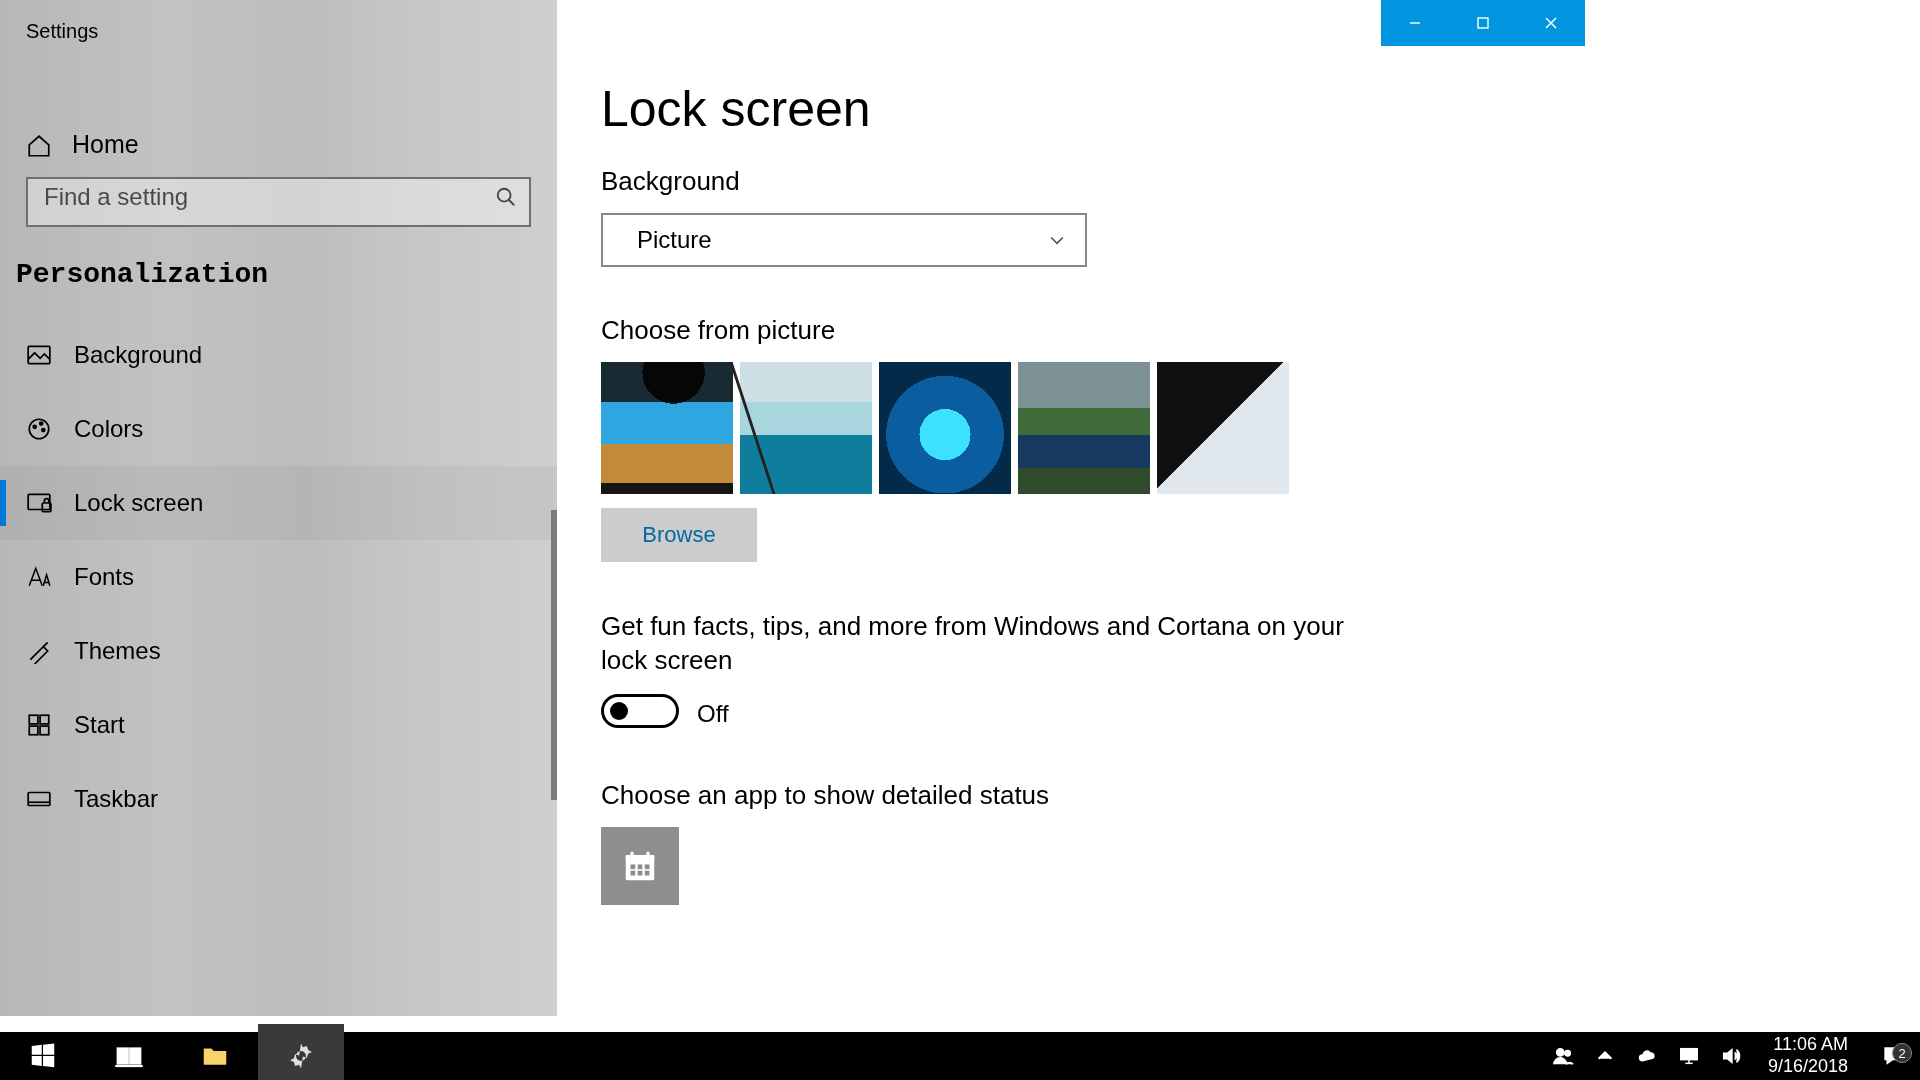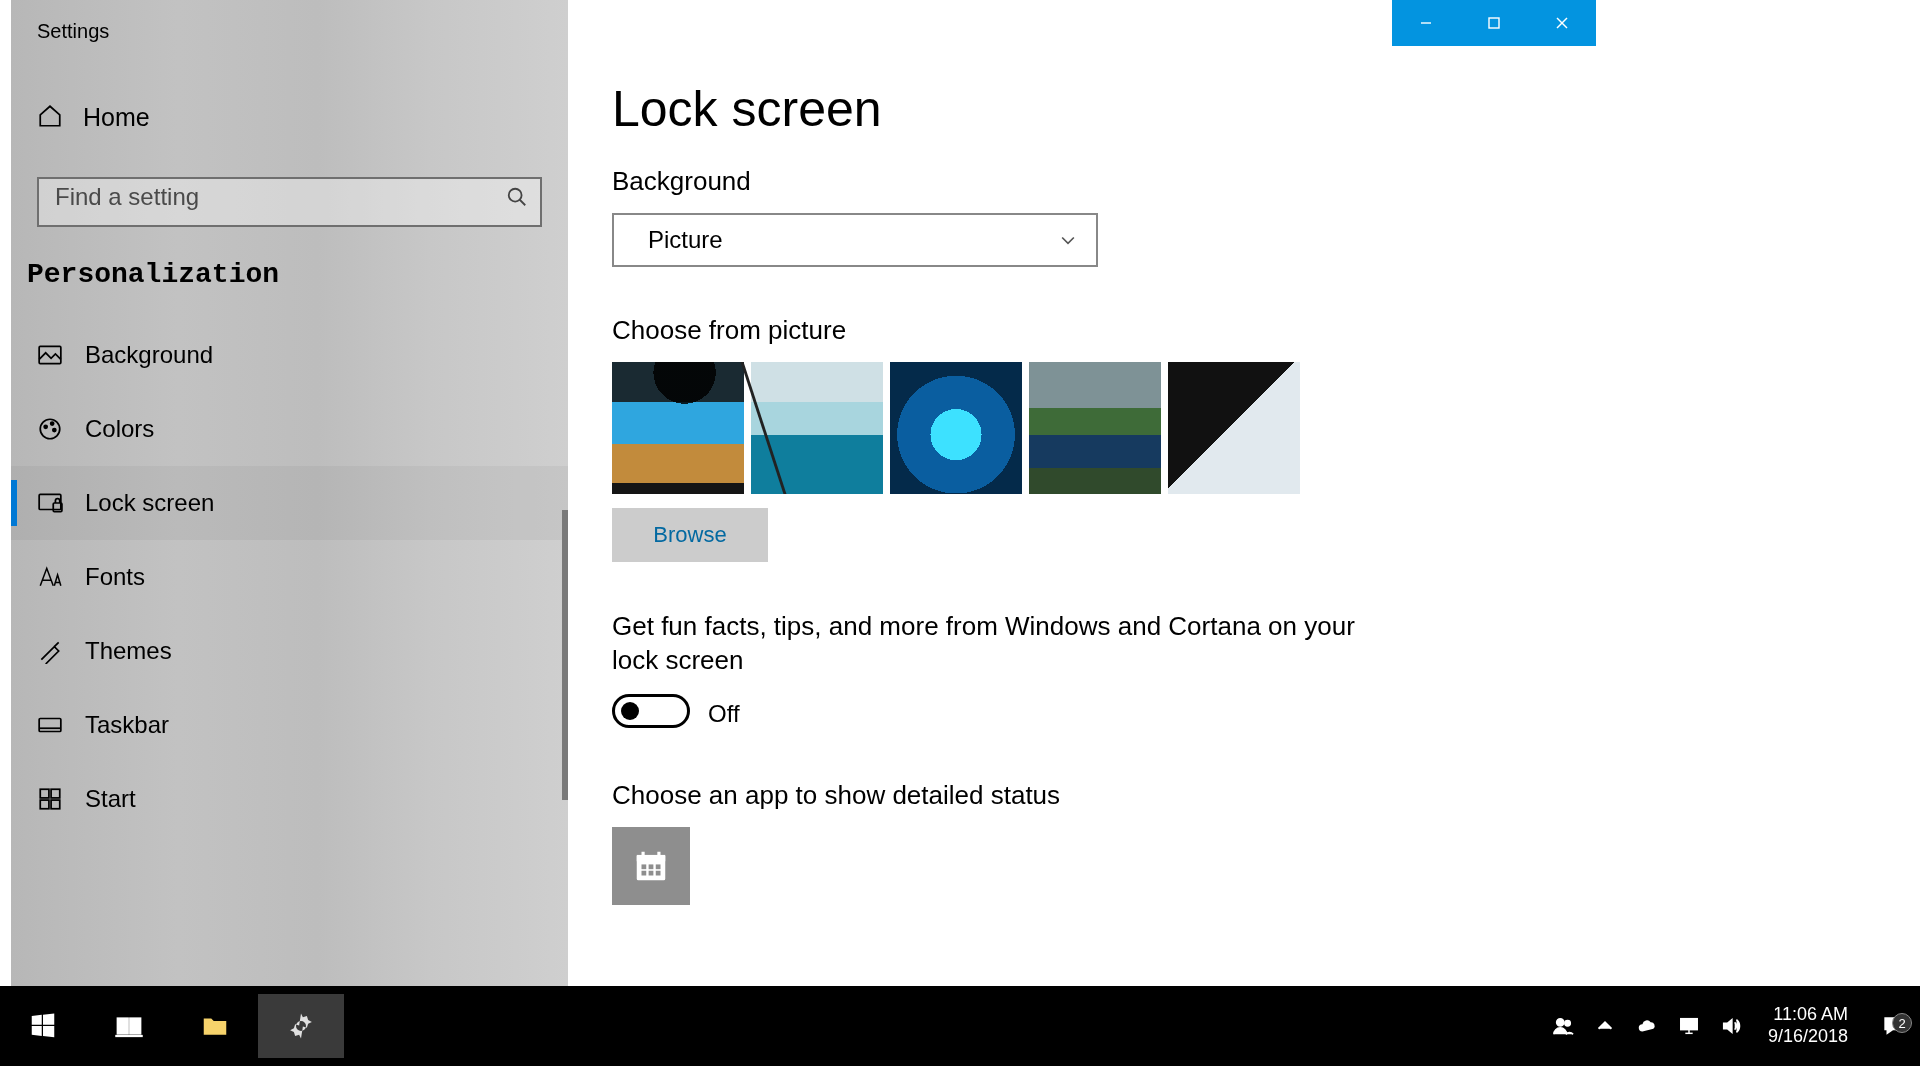--- a/index.html
+++ b/index.html
@@ -4,41 +4,40 @@
   <style>
     * { margin: 0; padding: 0; box-sizing: border-box; font-family: "Segoe UI", sans-serif; }
     html, body { width: 1920px; height: 1080px; overflow: hidden; background: #fff; }
 
     .window {
       position: relative;
       width: 1585px;
       height: 1016px;
       display: flex;
       background: #fff;
-      margin-left: 11px;
     }
 
     
     .sidebar {
       width: 557px;
       height: 100%;
       background: linear-gradient(to right, #b7b7b7 0%, #c2c2c2 30%, #bdbdbd 55%, #c7c7c7 75%, #cfcfcf 100%);
       padding-top: 20px;
       position: relative;
     }
     .sidebar-title {
       font-size: 20px;
       font-weight: 400;
       color: #000;
       padding-left: 26px;
       margin-bottom: 60px;
     }
     .sidebar-home {
       display: flex;
-      align-items: flex-start;
+      align-items: flex-end;
       height: 56px;
       padding-left: 26px;
       color: #000;
       gap: 20px;
       margin-bottom: 18px;
       cursor: pointer;
     }
     .sidebar-home svg { width: 26px; height: 26px; }
     .sidebar-home span { font-size: 25px; }
 
@@ -206,22 +205,22 @@
       align-items: center;
       justify-content: center;
       background: #0394e0;
       cursor: pointer;
     }
     .winctrl svg { stroke: #fff; stroke-width: 1.4; fill: none; }
 
     
     .taskbar {
       position: absolute;
-      left: 0; bottom: 14px;
-      width: 1920px; height: 80px;
+      left: 0; bottom: 0;
+      width: 1920px; height: 48px;
       background: #000;
       display: flex;
       align-items: center;
       color: #fff;
     }
     .tb-left { display: flex; align-items: center; height: 100%; }
     .tb-btn {
       width: 86px; height: 64px;
       display: flex;
       align-items: center;
@@ -311,33 +310,33 @@
     </div>
     <div class="sidebar-item">
       <svg viewBox="0 0 24 24" fill="none" stroke="#000" stroke-width="1.6">
           <path d="M4 20 L16 8 L20 12 L8 24"></path>
           <path d="M16 8 L20 4"></path>
         </svg>
       <span>Themes</span>
     </div>
     <div class="sidebar-item">
       <svg viewBox="0 0 24 24" fill="none" stroke="#000" stroke-width="1.6">
-          <rect x="2" y="6" width="20" height="12" rx="1"></rect>
-          <line x1="2" y1="15" x2="22" y2="15"></line>
-        </svg>
-      <span>Taskbar</span>
-    </div>
-    <div class="sidebar-item">
-      <svg viewBox="0 0 24 24" fill="none" stroke="#000" stroke-width="1.6">
           <rect x="3" y="3" width="8" height="8"></rect>
           <rect x="13" y="3" width="8" height="8"></rect>
           <rect x="3" y="13" width="8" height="8"></rect>
           <rect x="13" y="13" width="8" height="8"></rect>
         </svg>
       <span>Start</span>
+    </div>
+    <div class="sidebar-item">
+      <svg viewBox="0 0 24 24" fill="none" stroke="#000" stroke-width="1.6">
+          <rect x="2" y="6" width="20" height="12" rx="1"></rect>
+          <line x1="2" y1="15" x2="22" y2="15"></line>
+        </svg>
+      <span>Taskbar</span>
     </div>
 
     <div class="sidebar-scrollbar"></div>
   </div>
 
   <div class="content">
 
     <div class="winctrls">
       <div class="winctrl">
         <svg width="14" height="14" viewBox="0 0 14 14">

